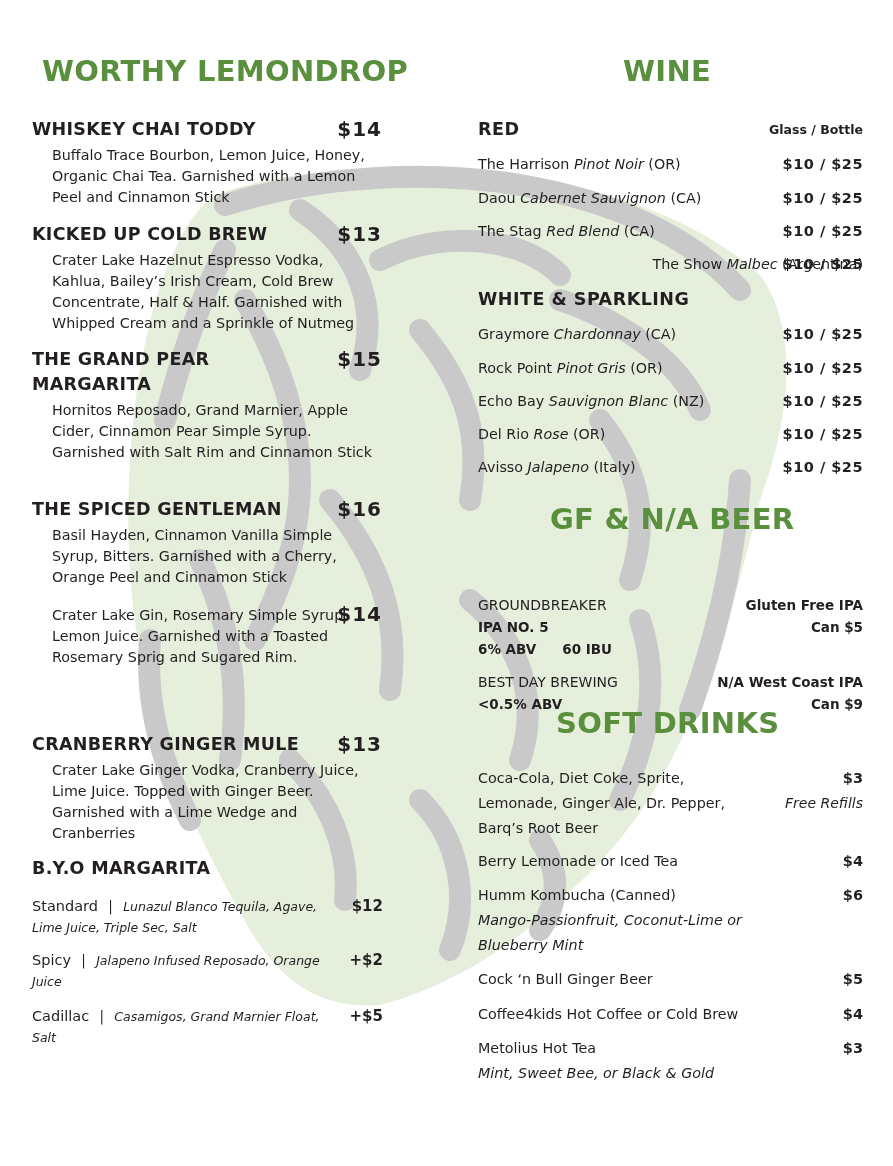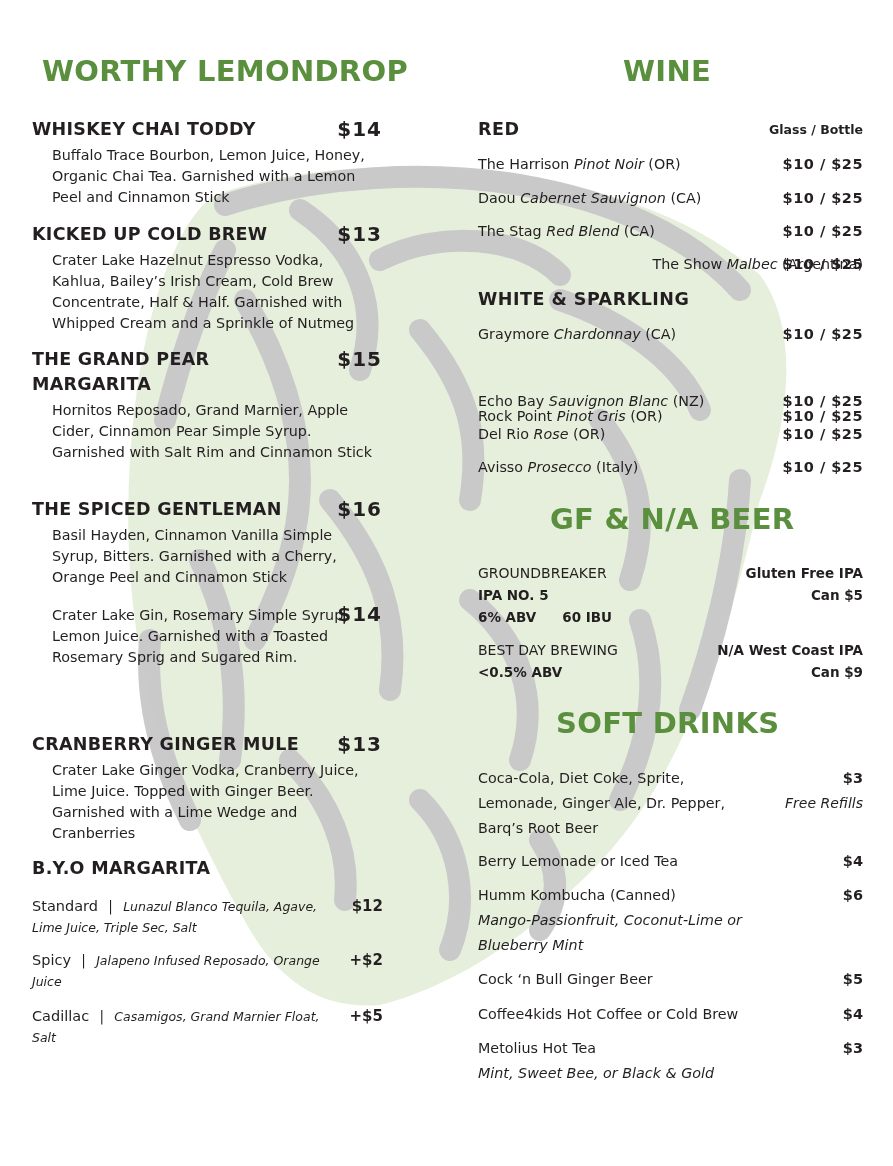--- a/index.html
+++ b/index.html
@@ -31,21 +31,21 @@
   .byo-price { position: absolute; right: -1px; top: 0; font-weight: bold; font-size: 15px; line-height: 20px; }
 
   
   .wine-head { position: absolute; left: 0; width: 385px; font-weight: bold; font-size: 17.5px; line-height: 24px; letter-spacing: 0.5px; }
   .wine-head .gb { position: absolute; right: 0; top: 1px; font-size: 12.5px; letter-spacing: 0; }
   .wine-row { position: absolute; left: 0; width: 385px; font-size: 14.3px; line-height: 20px; }
   .wine-row .type { font-style: italic; }
   .wine-row .price { position: absolute; right: 0; top: 0; font-weight: bold; font-size: 14.5px; letter-spacing: 0.5px; }
 
   
-  .beer { position: absolute; left: 0; width: 385px; font-size: 14px; line-height: 22px; }
+  .beer { position: absolute; left: 0; width: 385px; font-size: 14px; line-height: 22px; margin-top: 32px; }
   .beer .b-right { position: absolute; right: 0; top: 0; text-align: right; font-weight: bold; font-size: 13.5px; line-height: 22px; }
   .beer .bold { font-weight: bold; font-size: 13.5px; }
   .beer .gap { display: inline-block; width: 26px; }
 
   
   .soft { position: absolute; left: 0; width: 385px; font-size: 14.3px; line-height: 25px; }
   .soft .s-price { position: absolute; right: 0; top: 0; text-align: right; font-weight: bold; font-size: 14.5px; line-height: 25px; }
   .soft .s-note { font-style: italic; font-weight: normal; font-size: 14px; }
   .soft .s-sub { font-style: italic; }
 </style>
@@ -183,41 +183,41 @@
   <div class="wine-head" style="top:287px;">
     <span>WHITE &amp; SPARKLING</span>
   </div>
 
   <div class="wine-row" style="top:324px;">
     <span>Graymore</span>
     <span class="type">Chardonnay</span>
     <span>(CA)</span>
     <span class="price">$10 / $25</span>
   </div>
-  <div class="wine-row" style="top:358px;margin-top:48px;">
+  <div class="wine-row" style="top:358px;">
     <span>Rock Point</span>
     <span class="type">Pinot Gris</span>
     <span>(OR)</span>
     <span class="price">$10 / $25</span>
   </div>
   <div class="wine-row" style="top:391px;">
     <span>Echo Bay</span>
     <span class="type">Sauvignon Blanc</span>
     <span>(NZ)</span>
     <span class="price">$10 / $25</span>
   </div>
   <div class="wine-row" style="top:424px;">
     <span>Del Rio</span>
     <span class="type">Rose</span>
     <span>(OR)</span>
     <span class="price">$10 / $25</span>
   </div>
   <div class="wine-row" style="top:457px;">
     <span>Avisso</span>
-    <span class="type">Prosecco</span>
+    <span class="type">Jalapeno</span>
     <span>(Italy)</span>
     <span class="price">$10 / $25</span>
   </div>
 
   <div class="section-title" style="left:72px; top:502px;">GF &amp; N/A BEER</div>
 
   <div class="beer" style="top:562px;">
     <div>GROUNDBREAKER</div>
     <div class="bold">IPA NO. 5</div>
     <div class="bold">

